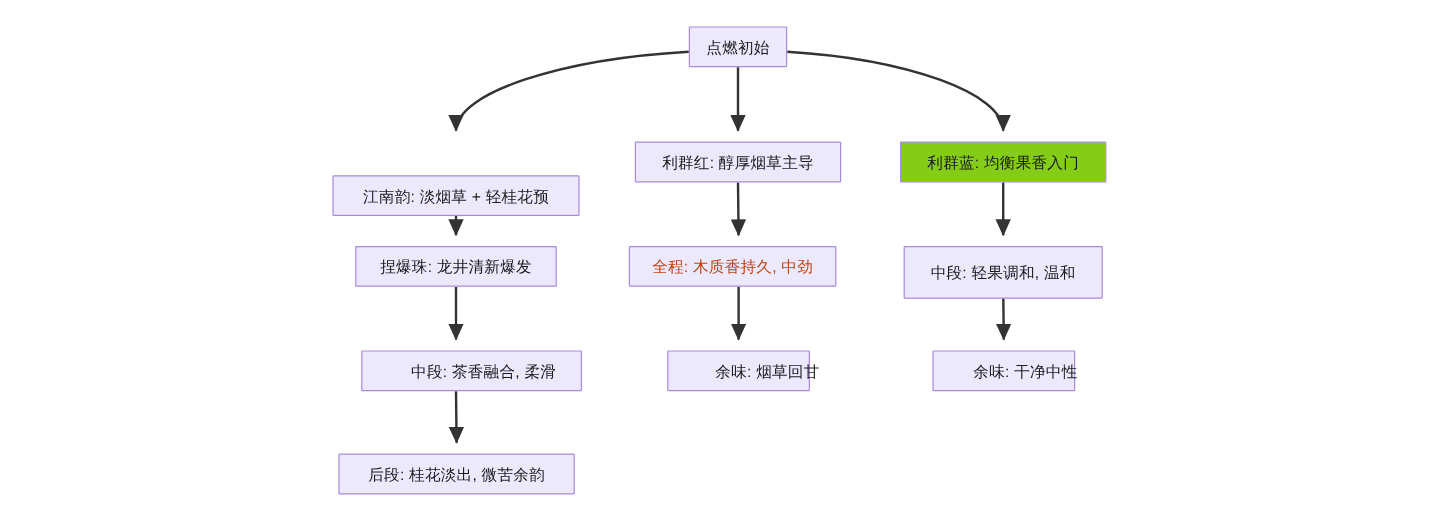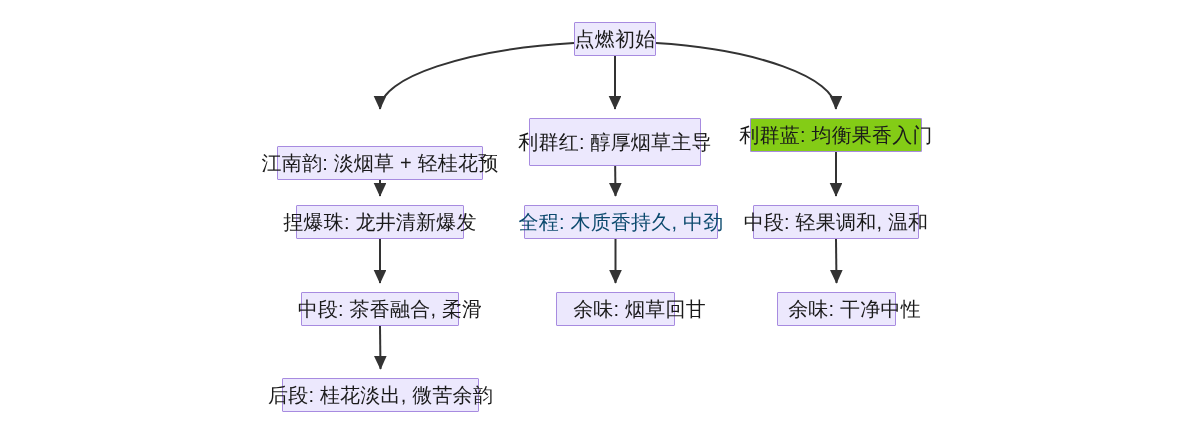--- a/index.html
+++ b/index.html
@@ -27,21 +27,21 @@
     height: 440px;
     pointer-events: none;
   }
   .node {
     position: absolute;
     box-sizing: border-box;
     background: #ECE8FD;
     border: 1px solid #A78BE0;
     border-radius: 1px;
     color: #1a1a1a;
-    font-size: 20px;
+    font-size: 13px;
     line-height: 1;
     letter-spacing: 0.2px;
     display: flex;
     align-items: center;
     justify-content: center;
     white-space: nowrap;
     text-align: center;
   }
   .node-label {
     display: block;
@@ -76,39 +76,39 @@
   <div id="nodes">
       <div class="node" style="left: 574px; top: 22px; width: 82px; height: 34px; background: rgb(236, 232, 253); border-color: rgb(167, 139, 224); color: rgb(26, 26, 26);">
         <span class="node-label">点燃初始</span>
       </div>
       <div class="node" style="left: 277px; top: 118px; width: 206px; height: 34px; background: rgb(236, 232, 253); border-color: rgb(167, 139, 224); color: rgb(26, 26, 26); margin-top: 28px;">
         <span class="node-label">江南韵: 淡烟草 + 轻桂花预</span>
       </div>
       <div class="node" style="left: 296px; top: 205px; width: 168px; height: 34px; background: rgb(236, 232, 253); border-color: rgb(167, 139, 224); color: rgb(26, 26, 26); justify-content: center;">
         <span class="node-label">捏爆珠: 龙井清新爆发</span>
       </div>
-      <div class="node" style="left: 301px; top: 292px; width: 158px; height: 34px; background: rgb(236, 232, 253); border-color: rgb(167, 139, 224); color: rgb(26, 26, 26); padding-left: 20px;">
+      <div class="node" style="left: 301px; top: 292px; width: 184px; height: 34px; background: rgb(236, 232, 253); border-color: rgb(167, 139, 224); color: rgb(26, 26, 26); padding-left: 20px;">
         <span class="node-label">中段: 茶香融合, 柔滑</span>
       </div>
       <div class="node" style="left: 282px; top: 378px; width: 197px; height: 34px; background: rgb(236, 232, 253); border-color: rgb(167, 139, 224); color: rgb(26, 26, 26);">
         <span class="node-label">后段: 桂花淡出, 微苦余韵</span>
       </div>
-      <div class="node" style="left: 529px; top: 118px; width: 172px; height: 48px; background: rgb(236, 232, 253); border-color: rgb(167, 139, 224); color: rgb(26, 26, 26);">
+      <div class="node" style="left: 529px; top: 118px; width: 172px; height: 34px; background: rgb(236, 232, 253); border-color: rgb(167, 139, 224); color: rgb(26, 26, 26);">
         <span class="node-label">利群红: 醇厚烟草主导</span>
       </div>
-      <div class="node" style="left: 524px; top: 205px; width: 194px; height: 34px; background: rgb(236, 232, 253); border-color: rgb(167, 139, 224); color: #0c4a6e;">
+      <div class="node" style="left: 524px; top: 205px; width: 173px; height: 34px; background: rgb(236, 232, 253); border-color: rgb(167, 139, 224); color: #c2410c;">
         <span class="node-label">全程: 木质香持久, 中劲</span>
       </div>
       <div class="node" style="left: 556px; top: 292px; width: 119px; height: 34px; background: rgb(236, 232, 253); border-color: rgb(167, 139, 224); color: rgb(26, 26, 26); padding-left: 48px;">
         <span class="node-label">余味: 烟草回甘</span>
       </div>
       <div class="node" style="left: 750px; top: 118px; width: 172px; height: 34px; background: #84cc16; border-color: rgb(167, 139, 224); color: rgb(26, 26, 26);">
         <span class="node-label">利群蓝: 均衡果香入门</span>
       </div>
-      <div class="node" style="left: 753px; top: 205px; width: 166px; height: 34px; background: rgb(236, 232, 253); border-color: rgb(167, 139, 224); color: rgb(26, 26, 26);">
+      <div class="node" style="left: 753px; top: 205px; width: 166px; height: 44px; background: rgb(236, 232, 253); border-color: rgb(167, 139, 224); color: rgb(26, 26, 26);">
         <span class="node-label">中段: 轻果调和, 温和</span>
       </div>
       <div class="node" style="left: 777px; top: 292px; width: 119px; height: 34px; background: rgb(236, 232, 253); border-color: rgb(167, 139, 224); color: rgb(26, 26, 26); padding-left: 36px;">
         <span class="node-label">余味: 干净中性</span>
       </div>
     </div>
 
 </div>
 
 </body></html>

